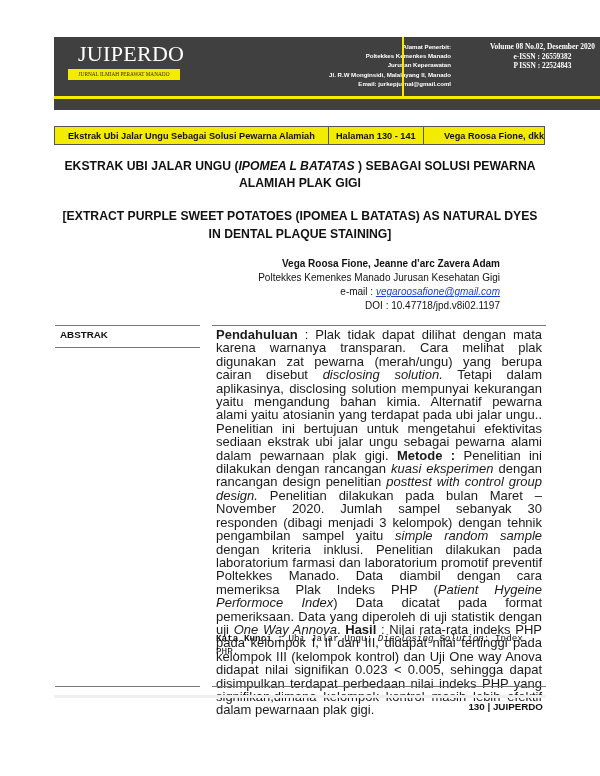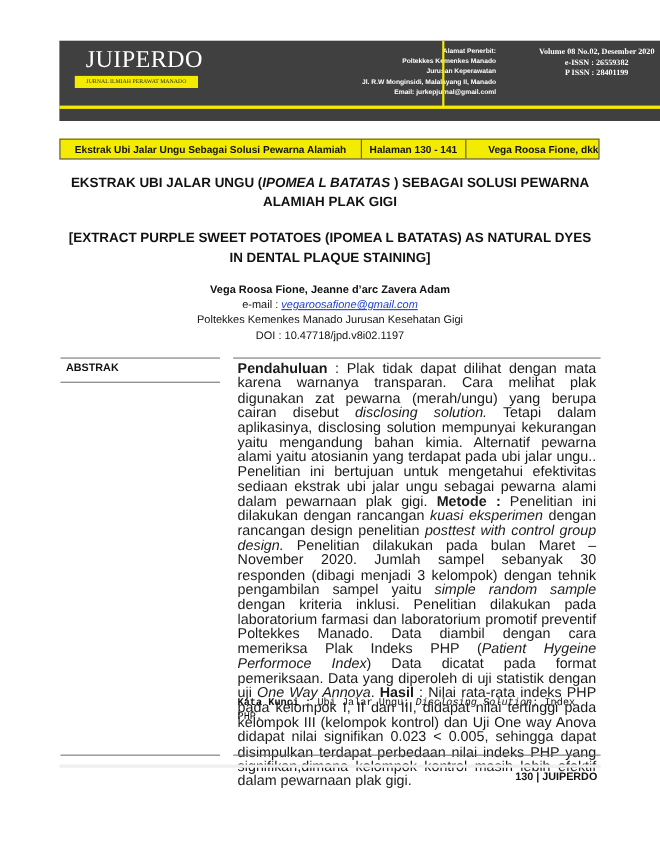--- a/index.html
+++ b/index.html
@@ -20,21 +20,21 @@
   .runhead > div:last-child { border-right: none; margin-left: 20px; }
   .rh-title { width: 278px; }
   .rh-pages { width: 96px; }
   .rh-author { flex: 1; }
 
   
   .title-id { position: absolute; left: 60px; top: 158px; width: 480px; text-align: center; font-weight: bold; font-size: 12.2px; line-height: 17px; }
   .title-en { position: absolute; left: 60px; top: 207px; width: 480px; text-align: center; font-weight: bold; font-size: 12.2px; line-height: 18px; }
 
   
-  .authors { position: absolute; left: 100px; top: 257px; width: 400px; text-align: center; font-size: 10px; line-height: 14px; }
+  .authors { position: absolute; left: 100px; top: 257px; width: 400px; text-align: right; font-size: 10px; line-height: 14px; }
   .authors .names { font-weight: bold; }
   .authors a { color: #1a3fd0; text-decoration: underline; font-style: italic; }
 
   
   .abs-left-line1 { position: absolute; left: 55px; top: 325px; width: 145px; height: 1px; background: #777; }
   .abs-left-line2 { position: absolute; left: 55px; top: 347px; width: 145px; height: 1px; background: #777; }
   .abs-label { position: absolute; left: 60px; top: 329px; font-weight: bold; font-size: 9.8px; }
   .abs-right-line { position: absolute; left: 212px; top: 325px; width: 334px; height: 1px; background: #777; }
   .abs-body { position: absolute; left: 216px; top: 328px; width: 326px; font-size: 13px; line-height: 13.4px; text-align: justify; color: #1a1a1a; }
   .abs-body b { font-weight: bold; }
@@ -56,40 +56,40 @@
     <div>Alamat Penerbit:</div>
     <div>Poltekkes Kemenkes Manado</div>
     <div>Jurusan Keperawatan</div>
     <div>Jl. R.W Monginsidi, Malalayang II, Manado</div>
     <div>Email: jurkepjurnal@gmail.coml</div>
   </div>
   <div class="banner-divider-v"></div>
   <div class="volinfo">
     <div>Volume 08 No.02, Desember 2020</div>
     <div>e-ISSN : 26559382</div>
-    <div>P ISSN : 28401199</div>
+    <div>P ISSN : 22524843</div>
   </div>
   <div class="banner-divider-h"></div>
 </div>
 
 <div class="runhead">
   <div class="rh-title">Ekstrak Ubi Jalar Ungu Sebagai Solusi Pewarna Alamiah</div>
   <div class="rh-pages">Halaman 130 - 141</div>
   <div class="rh-author">Vega Roosa Fione, dkk</div>
 </div>
 
 <div class="title-id">
   <span>EKSTRAK UBI JALAR UNGU (</span><i>IPOMEA L BATATAS</i><span> ) SEBAGAI SOLUSI PEWARNA ALAMIAH PLAK GIGI</span>
 </div>
 <div class="title-en">[EXTRACT  PURPLE SWEET POTATOES (IPOMEA L BATATAS) AS NATURAL DYES IN DENTAL PLAQUE STAINING]</div>
 
 <div class="authors">
   <div class="names">Vega Roosa Fione, Jeanne d’arc Zavera Adam</div>
+  <div>Poltekkes Kemenkes Manado Jurusan Kesehatan Gigi</div>
   <div><span>e-mail : </span><a>vegaroosafione@gmail.com</a></div>
-  <div>Poltekkes Kemenkes Manado Jurusan Kesehatan Gigi</div>
   <div>DOI : 10.47718/jpd.v8i02.1197</div>
 </div>
 
 <div class="abs-left-line1"></div>
 <div class="abs-label">ABSTRAK</div>
 <div class="abs-left-line2"></div>
 <div class="abs-right-line"></div>
 
 <div class="abs-body"><b>Pendahuluan</b><span> :  Plak tidak dapat dilihat dengan mata karena warnanya transparan. Cara melihat plak digunakan zat pewarna (merah/ungu) yang berupa cairan disebut </span><i>disclosing solution.</i><span> Tetapi dalam aplikasinya, disclosing solution mempunyai kekurangan yaitu mengandung bahan kimia. Alternatif pewarna alami yaitu atosianin yang terdapat pada ubi jalar ungu.. Penelitian ini bertujuan untuk mengetahui  efektivitas sediaan ekstrak  ubi jalar ungu sebagai pewarna alami dalam pewarnaan plak gigi.   </span><b>Metode :</b><span> Penelitian ini dilakukan dengan rancangan </span><i>kuasi eksperimen</i><span> dengan rancangan design penelitian </span><i>posttest with control group design.</i><span> Penelitian dilakukan pada bulan Maret – November 2020. Jumlah sampel sebanyak 30 responden (dibagi menjadi 3 kelompok) dengan  tehnik pengambilan sampel yaitu </span><i>simple random sample</i><span> dengan kriteria inklusi. Penelitian dilakukan pada laboratorium farmasi dan laboratorium promotif preventif  Poltekkes Manado. Data diambil dengan cara memeriksa Plak Indeks  PHP (</span><i>Patient Hygeine Performoce Index</i><span>) Data dicatat pada format pemeriksaan. Data yang diperoleh di uji statistik dengan uji  </span><i>One Way Annova</i><span>. </span><b>Hasil</b><span> :  Nilai rata-rata indeks PHP pada kelompok I, II dan III, didapat nilai tertinggi pada kelompok III (kelompok kontrol) dan Uji One way Anova didapat nilai signifikan 0.023 &lt; 0.005, sehingga dapat disimpulkan terdapat perbedaan nilai indeks PHP yang signifikan,dimana kelompok kontrol masih lebih efektif dalam pewarnaan plak gigi.</span></div>
 

